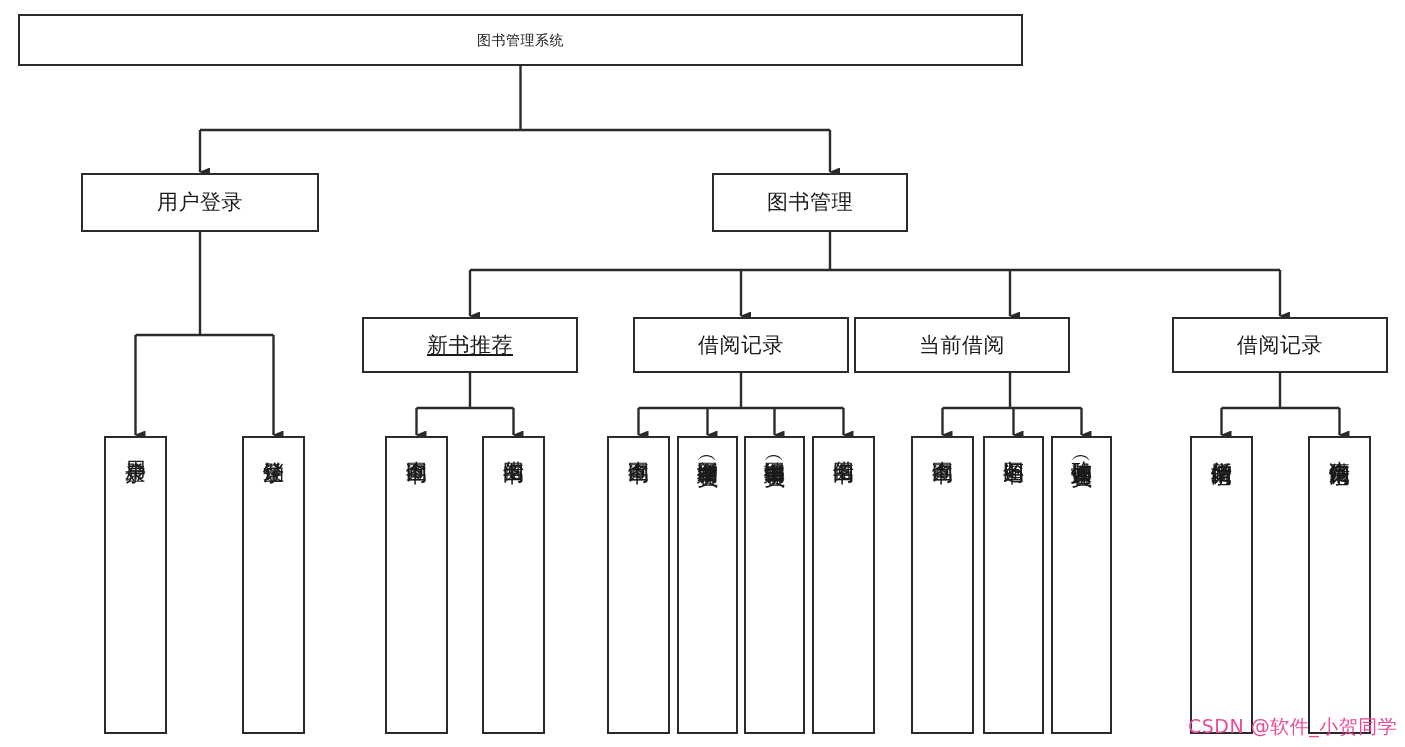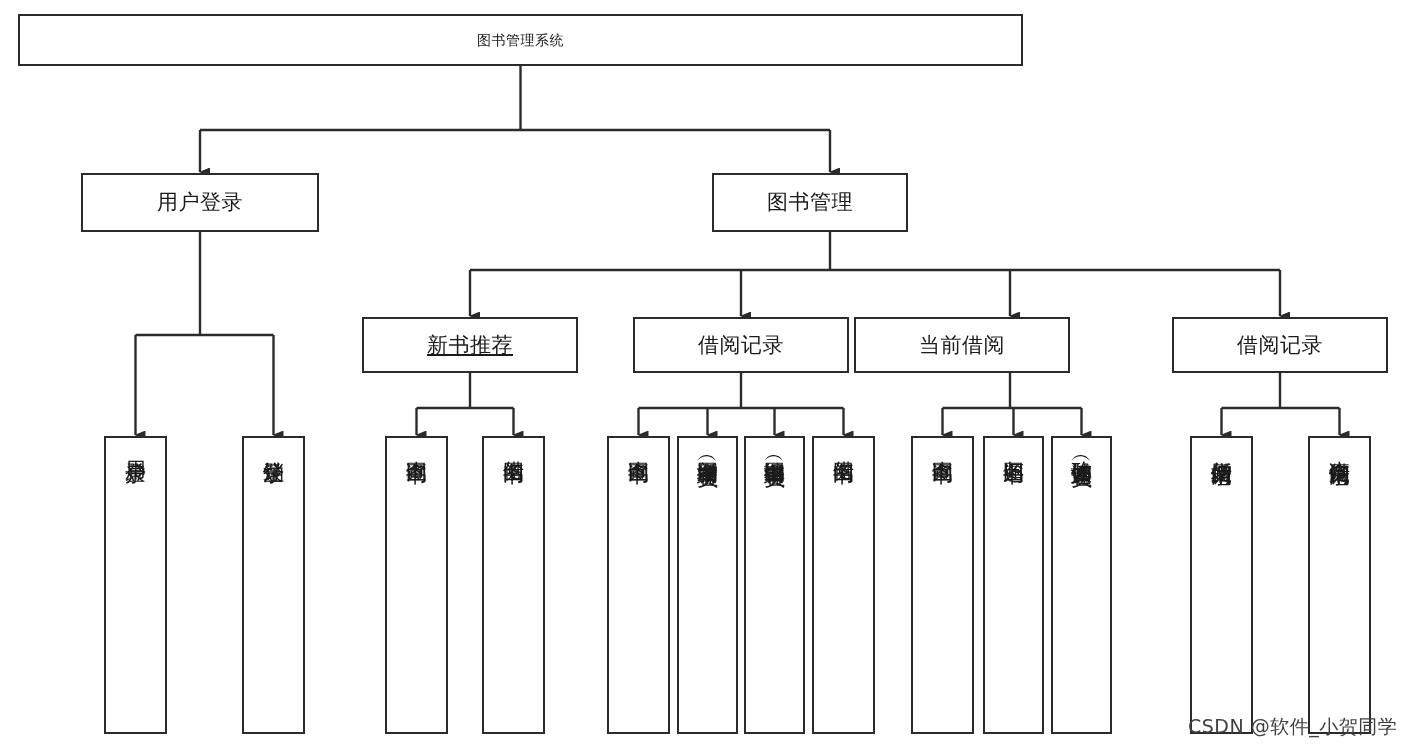--- a/index.html
+++ b/index.html
@@ -61,21 +61,21 @@
     text-orientation: upright;
     font-size: 21px;
     line-height: 1.05;
     letter-spacing: 1px;
     white-space: nowrap;
     margin: 0 auto;
   }
   .watermark {
     position: absolute;
     font-size: 19px;
-    color: #404040;
+    color: #ec4899;
     white-space: nowrap;
     letter-spacing: 0.5px;
     font-family: "DejaVu Sans", "Liberation Sans", sans-serif;
   }
 </style>
 </head>
 <body>
 
 <div id="diagram-root">
 

